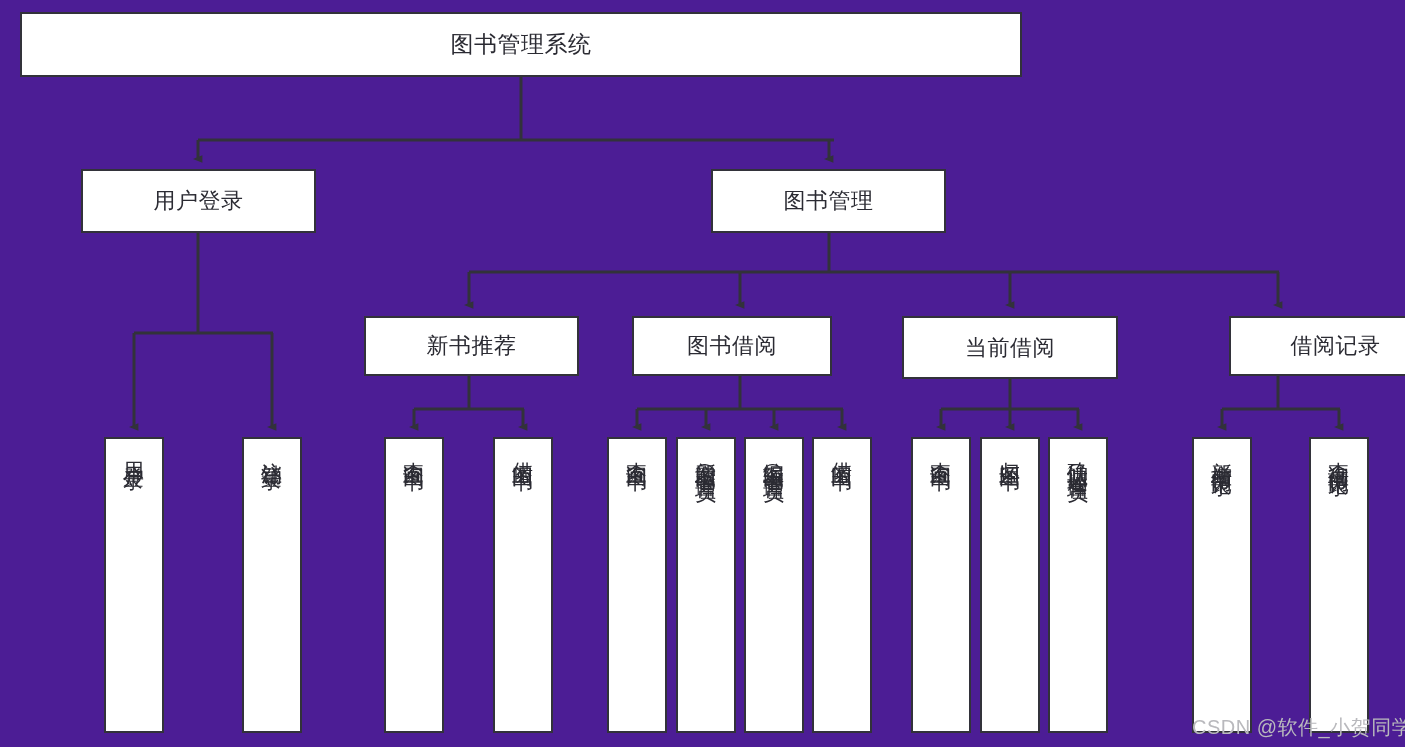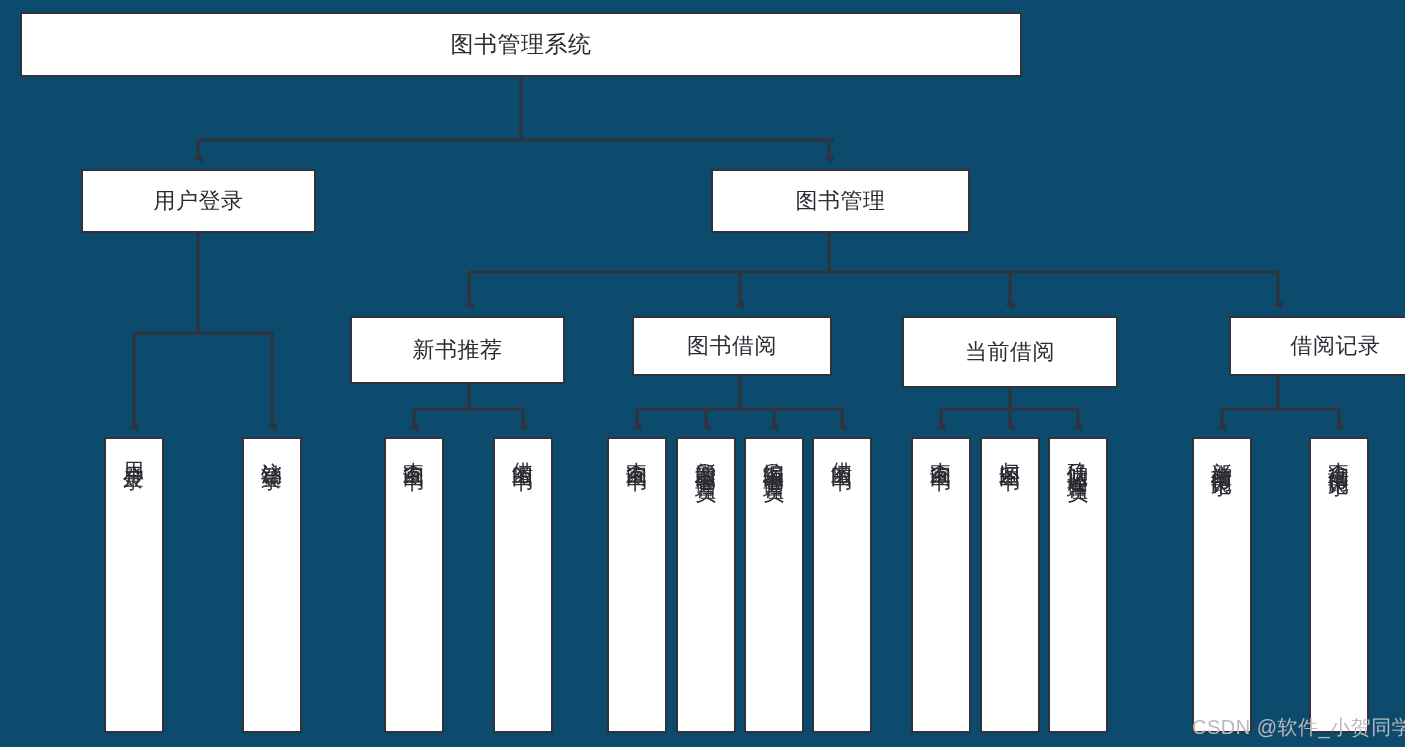--- a/index.html
+++ b/index.html
@@ -7,21 +7,21 @@
     padding: 0;
     background: #ffffff;
   }
   body {
     font-family: "Liberation Sans", "DejaVu Sans", sans-serif;
   }
   #canvas {
     position: relative;
     width: 1405px;
     height: 747px;
-    background: #0c4a6e;
+    background: #4c1d95;
     overflow: hidden;
   }
   svg.edges {
     position: absolute;
     left: 0;
     top: 0;
     width: 1405px;
     height: 747px;
   }
   .node {
@@ -121,31 +121,31 @@
     </g>
   </svg>
 
   <div class="node root" style="left:20px; top:12px; width:1002px; height:65px;">
     <span class="node-label h-label">图书管理系统</span>
   </div>
 
   <div class="node" style="left:81px; top:169px; width:235px; height:64px;">
     <span class="node-label h-label">用户登录</span>
   </div>
-  <div class="node" style="left:711px; top:169px; width:259px; height:64px;">
+  <div class="node" style="left:711px; top:169px; width:235px; height:64px;">
     <span class="node-label h-label">图书管理</span>
   </div>
 
-  <div class="node" style="left:350px; top:316px; width:215px; height:68px;">
+  <div class="node" style="left:364px; top:316px; width:215px; height:60px;">
     <span class="node-label h-label">新书推荐</span>
   </div>
   <div class="node" style="left:632px; top:316px; width:200px; height:60px;">
     <span class="node-label h-label">图书借阅</span>
   </div>
-  <div class="node" style="left:902px; top:316px; width:216px; height:72px;">
+  <div class="node" style="left:902px; top:316px; width:216px; height:63px;">
     <span class="node-label h-label">当前借阅</span>
   </div>
   <div class="node" style="left:1229px; top:316px; width:213px; height:60px;">
     <span class="node-label h-label">借阅记录</span>
   </div>
 
   <div class="node v-node" style="left:104px; top:437px; width:60px; height:296px;">
     <span class="node-label">用户登录</span>
   </div>
   <div class="node v-node" style="left:242px; top:437px; width:60px; height:296px;">

